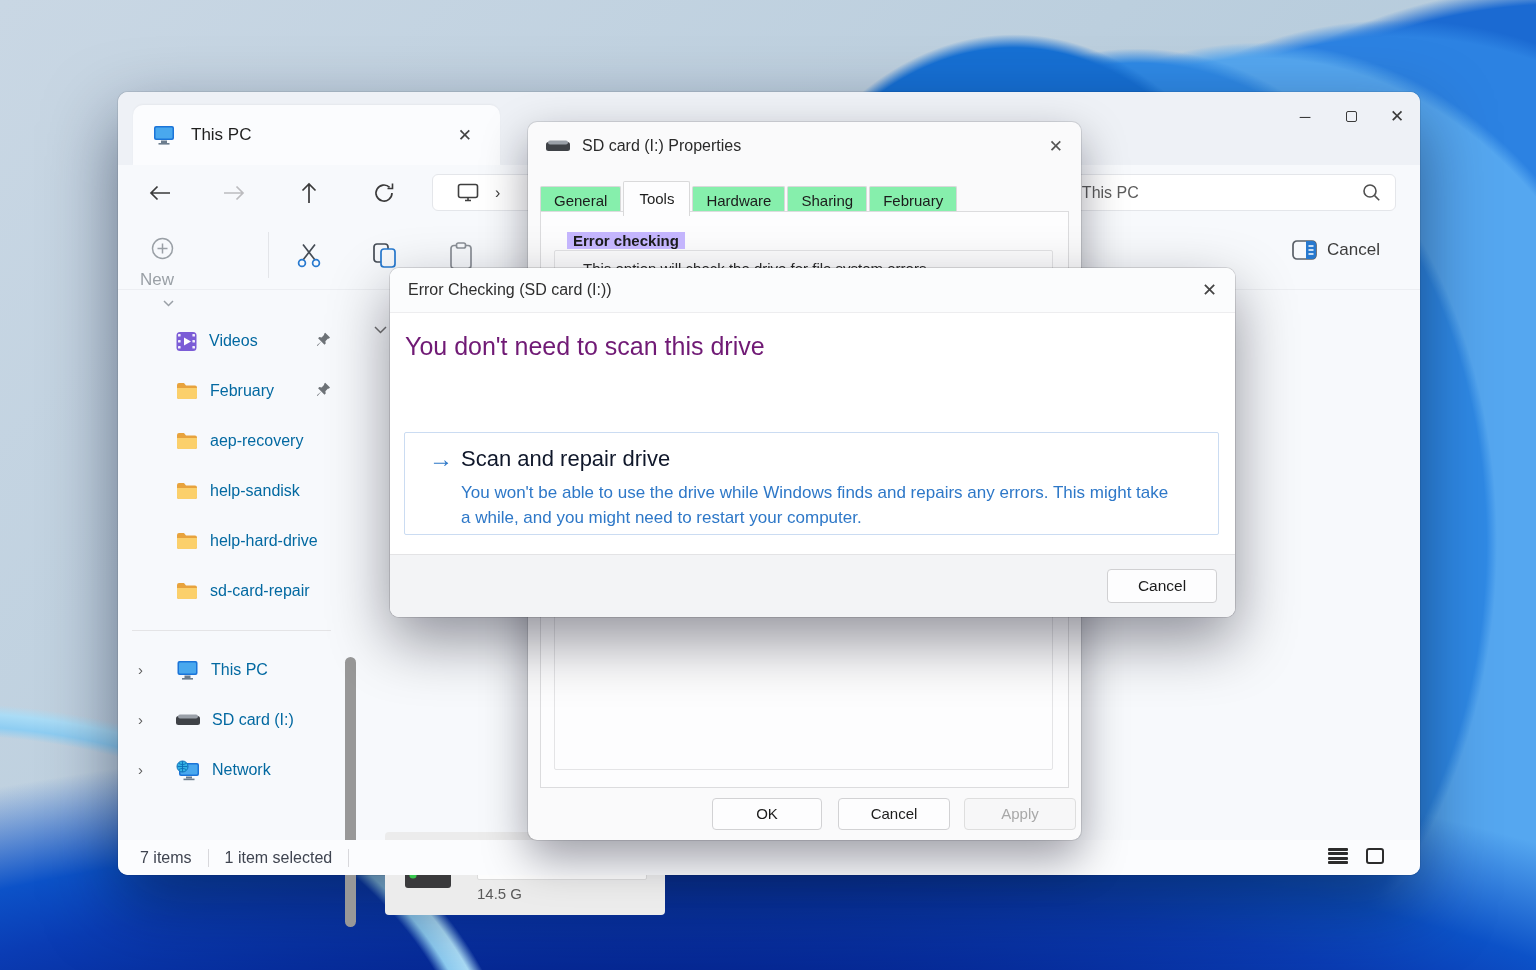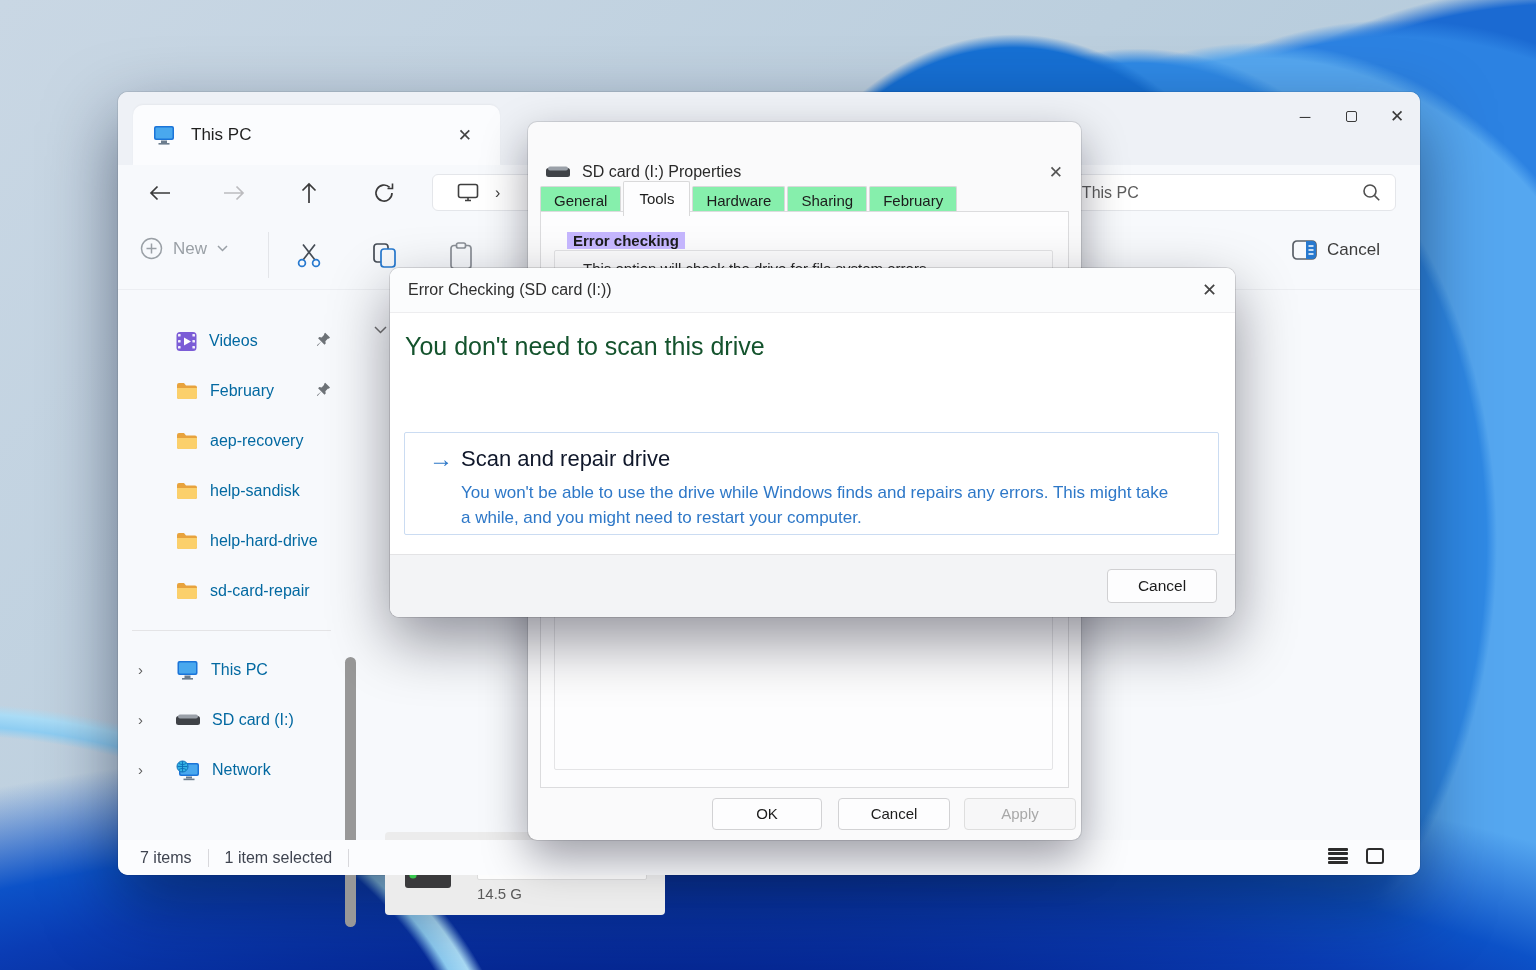--- a/index.html
+++ b/index.html
@@ -37,21 +37,21 @@
   .addr-frag { position:absolute; left:314px; top:9px; width:560px; height:37px; background:#ffffff;
     border:1px solid #e4e6ea; border-radius:6px; display:flex; align-items:center; padding-left:24px; gap:16px; }
   .searchbox { position:absolute; left:884px; top:9px; width:394px; height:37px; background:#ffffff;
     border:1px solid #e4e6ea; border-radius:6px; display:flex; align-items:center; }
   .searchbox input { flex:1; border:none; outline:none; background:transparent; font-size:16px; color:#5c5c5c;
     padding-left:24px; font-family:"Liberation Sans", sans-serif; }
   .searchbox input::placeholder { color:#5c5c5c; }
   .search-ic { margin-right:14px; }
 
   .toolbar { position:absolute; left:0; top:128px; width:100%; height:70px; background:#f7f9fc; border-bottom:1px solid #eceef2; }
-  .new-btn { position:absolute; left:22px; top:17px; display:flex; align-items:center; gap:10px; color:#9aa0a6; font-size:17px; }
+  .new-btn { position:absolute; left:22px; top:17px; display:flex; align-items:flex-end; gap:10px; color:#9aa0a6; font-size:17px;flex-direction:column; }
   .tb-divider { position:absolute; left:150px; top:12px; width:1px; height:46px; background:#e3e5e9; }
   .tb-ic { position:absolute; top:22px; }
   .details-btn { position:absolute; right:40px; top:20px; display:flex; align-items:center; gap:10px; color:#3c3c3c; font-size:17px; }
 
   .body-row { position:absolute; left:0; top:198px; width:100%; bottom:35px; }
   .sidebar { position:absolute; left:0; top:0; width:227px; height:100%; padding-top:26px; }
   .side-item { position:relative; height:50px; display:flex; align-items:center; padding-left:58px; gap:12px; }
   .side-item .lbl { font-size:16px; color:#0369a1; white-space:nowrap; }
   .side-item .pin { position:absolute; right:14px; top:16px; }
   .tree-item { padding-left:58px; }
@@ -72,21 +72,21 @@
     display:flex; align-items:center; font-size:16px; color:#3f4450; }
   .sb-sep { width:1px; height:18px; background:#d8d8dc; margin:0 16px; }
   .sb-right { position:absolute; right:36px; top:8px; display:flex; gap:18px; align-items:center; }
   .vi-lines { width:20px; height:16px; display:flex; flex-direction:column; justify-content:space-between; }
   .vi-lines i { height:2.6px; background:#2c2c2c; border-radius:1px; }
   .vi-square { width:18px; height:16px; border:2.4px solid #2c2c2c; border-radius:3px; }
 
   
   .props { position:absolute; left:528px; top:122px; width:553px; height:718px; background:#fafafb;
     border-radius:9px; box-shadow:0 18px 45px rgba(0,0,20,.38), 0 0 0 1px rgba(0,0,0,.10); }
-  .props-title { position:absolute; left:0; top:0; width:100%; height:48px; display:flex; align-items:center; padding:0 18px; gap:12px;margin-top:26px; }
+  .props-title { position:absolute; left:0; top:0; width:100%; height:48px; display:flex; align-items:center; padding:0 18px; gap:12px; }
   .props-title .t { font-size:16px; color:#2a2a2a; flex:1; }
   .props-close { color:#555; font-size:17px; }
   .props-tabs { position:absolute; left:12px; top:58px; display:flex; align-items:flex-end; }
   .ptab { font-size:15px; color:#1c1c1c; padding:5px 13px 6px; background:#86efac; border:1px solid #d9d9da; border-bottom:none; margin-right:2px; border-radius:2px 2px 0 0; }
   .ptab.active { background:#fdfdfe; padding:8px 15px 9px; position:relative; top:1px; z-index:2; }
   .props-page { position:absolute; left:12px; top:89px; right:12px; bottom:52px; background:#fdfdfe; border:1px solid #dcdcde; }
   .groupbox { position:absolute; left:13px; top:38px; right:15px; height:520px; border:1px solid #e4e4e6; border-radius:2px; }
   .group-label { position:absolute; left:26px; top:20px; font-size:15px; font-weight:bold; color:#1b1b1b; background:#c4b5fd; padding:0 6px; z-index:1; }
   .group-hint { position:absolute; left:42px; top:48px; height:11px; overflow:hidden; font-size:15px; color:#2a2a2a; }
   .props-buttons { position:absolute; left:0; bottom:10px; width:100%; height:32px; }
@@ -96,21 +96,21 @@
   .pbtn.cancel { left:310px; width:112px; }
   .pbtn.apply { left:436px; width:112px; color:#a8a8a8; background:#f7f7f8; border-color:#dedede; }
 
   
   .errdlg { position:absolute; left:390px; top:268px; width:845px; height:349px; background:#ffffff;
     border-radius:9px; box-shadow:0 24px 60px rgba(0,0,20,.42), 0 0 0 1px rgba(0,0,0,.12); }
   .err-title { position:absolute; left:0; top:0; width:100%; height:45px; background:#fbfcfd; border-radius:9px 9px 0 0;
     border-bottom:1px solid #ededef; display:flex; align-items:center; padding:0 18px; }
   .err-title .t { font-size:16px; color:#2f2f2f; flex:1; }
   .err-close { color:#444; font-size:18px; }
-  .err-heading { position:absolute; left:15px; top:64px; font-size:25px; color:#14532d; }
+  .err-heading { position:absolute; left:15px; top:64px; font-size:25px; color:#701a75; }
   .err-body { position:absolute; left:15px; top:121px; font-size:17px; color:#1c1c1c; }
   .scanbox { position:absolute; left:14px; top:164px; width:815px; height:103px; border:1px solid #cbdcf2; border-radius:2px; background:#fff; }
   .scan-arrow { position:absolute; left:24px; top:12px; font-size:24px; color:#2e78c8; }
   .scan-label { position:absolute; left:56px; top:13px; font-size:22px; color:#0f172a; }
   .scan-desc { position:absolute; left:56px; top:47px; width:720px; font-size:17px; line-height:25px; color:#2e78c8; }
   .err-footer { position:absolute; left:0; bottom:0; width:100%; height:63px; background:#f3f4f6; border-top:1px solid #e3e3e5; border-radius:0 0 9px 9px; }
   .err-cancel { position:absolute; right:18px; top:14px; width:110px; height:34px; background:#fdfdfe; border:1px solid #d0d0d2;
     border-radius:4px; font-size:15.5px; color:#1c1c1c; text-align:center; line-height:32px; }
 
   svg { display:block; }

